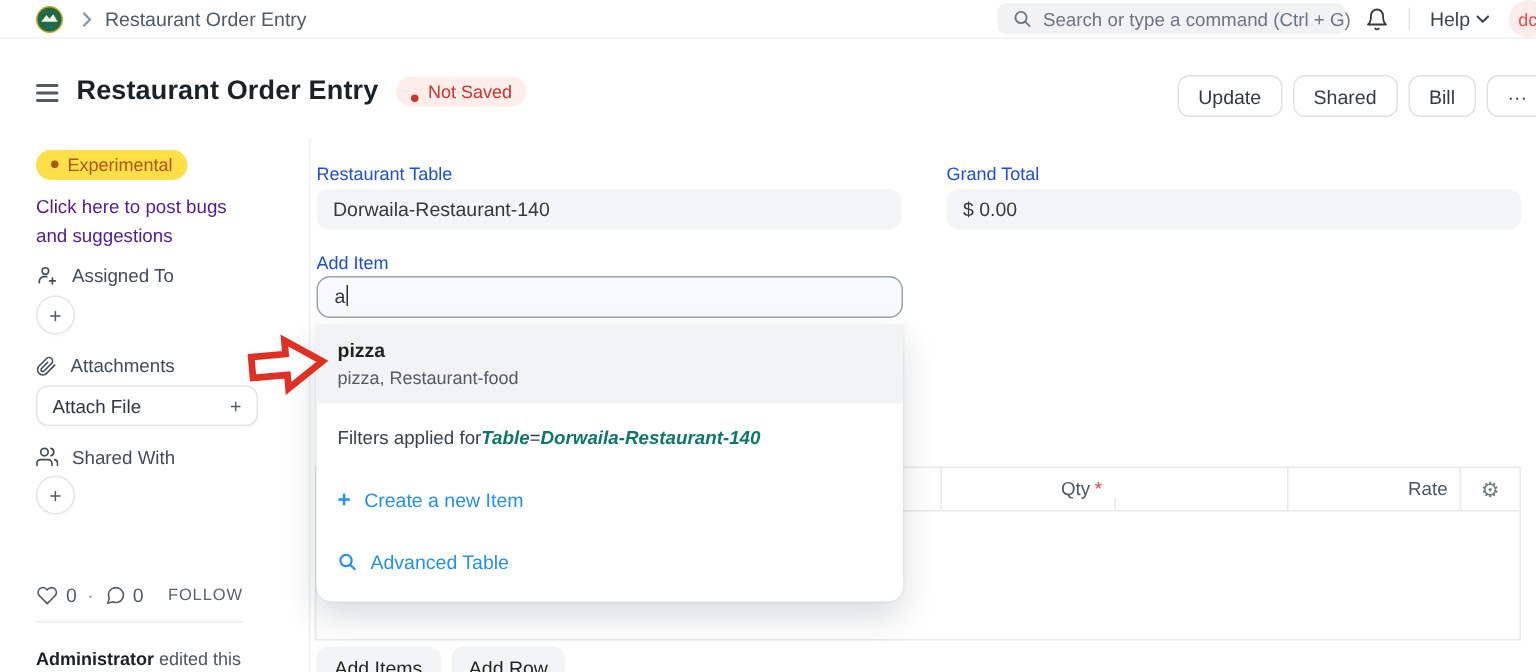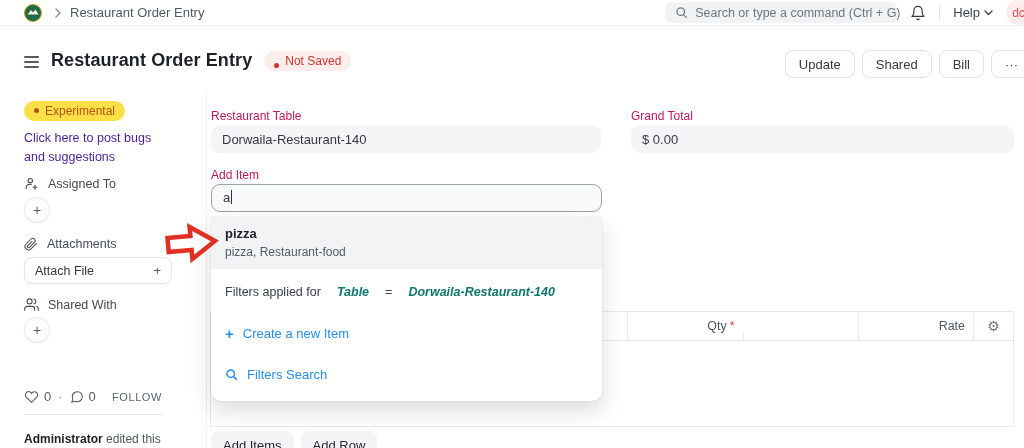--- a/index.html
+++ b/index.html
@@ -72,42 +72,42 @@
   .attach-btn .plus { color:#525b63; font-size:13px; }
   .likes-row { display:flex; align-items:center; width:138px; font-size:13px; color:#525b63; }
   .likes-row .cnt { margin-left:5px; }
   .likes-row .sep { margin:0 7px; color:#8b949c; }
   .follow { margin-left:auto; font-size:11px; letter-spacing:.6px; color:#5a646d; cursor:pointer; }
   .sb-divider { width:138px; height:1px; background:#e8eaec; }
   .sb-footer { font-size:12px; color:#4c5760; }
   .sb-footer b { color:#1c2126; }
   .v-divider { position:absolute; left:206px; top:92px; bottom:0; width:1px; background:#eef0f2; }
   
-  .fld-label { position:absolute; font-size:12px; color:#be185d; }
+  .fld-label { position:absolute; font-size:12px; color:#1d4ed8; }
   .fld {
     position:absolute; height:27px; background:#f4f5f6; border-radius:8px;
     font-size:13px; color:#33393f; line-height:27px; padding:0 11px; overflow:hidden;
   }
   .fld.editable { cursor:text; }
   .fld-focus {
     position:absolute; height:28px; background:#f8f9fa; border:1px solid #9aa3ab;
     border-radius:9px; font-size:13px; color:#33393f; line-height:26px; padding:0 11px;
     cursor:text;
   }
   .caret { display:inline-block; width:1px; height:14px; background:#2b3136; vertical-align:-2px; margin-left:1px; }
   
   .dropdown {
     position:absolute; left:211px; top:217px; width:391px; background:#fff; z-index:5;
     border-radius:0 0 10px 10px; box-shadow:0 10px 22px rgba(25,39,52,.16), 0 0 0 1px rgba(25,39,52,.04);
     padding-bottom:6px;
   }
   .dd-option { background:#f2f3f5; padding:9px 14px 10px; cursor:pointer; }
   .dd-option .t { font-size:13px; font-weight:700; color:#1c2126; }
   .dd-option .s { font-size:12px; color:#525b63; margin-top:4px; }
-  .dd-filters { display:flex; gap:16px; align-items:baseline; padding:16px 14px 6px; font-size:12.5px; color:#39424a; flex-wrap:wrap; }
+  .dd-filters { display:flex; gap:0; align-items:baseline; padding:16px 14px 6px; font-size:12.5px; color:#39424a; flex-wrap:wrap; }
   .dd-filters b { color:#0f766e;font-style:italic; }
   .dd-link { display:flex; align-items:center; gap:9px; padding:13px 14px; font-size:13px; color:#2490ef; cursor:pointer; }
   .dd-link .plus-glyph { font-size:15px; font-weight:700; line-height:1; }
   
   .annot-arrow { position:absolute; left:164px; top:220px; z-index:7; }
   
   .grid {
     position:absolute; left:210px; top:311px; width:804px; height:116px;
     border:1px solid #e7e9eb; background:#fff; z-index:1;
   }
@@ -321,21 +321,21 @@
       <span class="plus-glyph">+</span>
       <span>Create a new Item</span>
     </div>
     <div class="dd-link">
       <span>
         <svg width="13" height="13" viewBox="0 0 16 16">
             <circle cx="7" cy="7" r="4.6" fill="none" stroke="#2490ef" stroke-width="1.8"></circle>
             <line x1="10.6" y1="10.6" x2="14" y2="14" stroke="#2490ef" stroke-width="1.8" stroke-linecap="round"></line>
           </svg>
       </span>
-      <span>Filters Search</span>
+      <span>Advanced Table</span>
     </div>
   </div>
 
   <div class="annot-arrow">
     <svg width="56" height="48" viewBox="0 0 56 48">
       <polygon points="4,16 27,16 27,7 51,23 27,39 27,30 4,30" fill="#ffffff" stroke="#e03024" stroke-width="4.5" stroke-linejoin="miter" transform="rotate(-5 27 23)"></polygon>
     </svg>
   </div>
 
   <div class="grid-actions">

